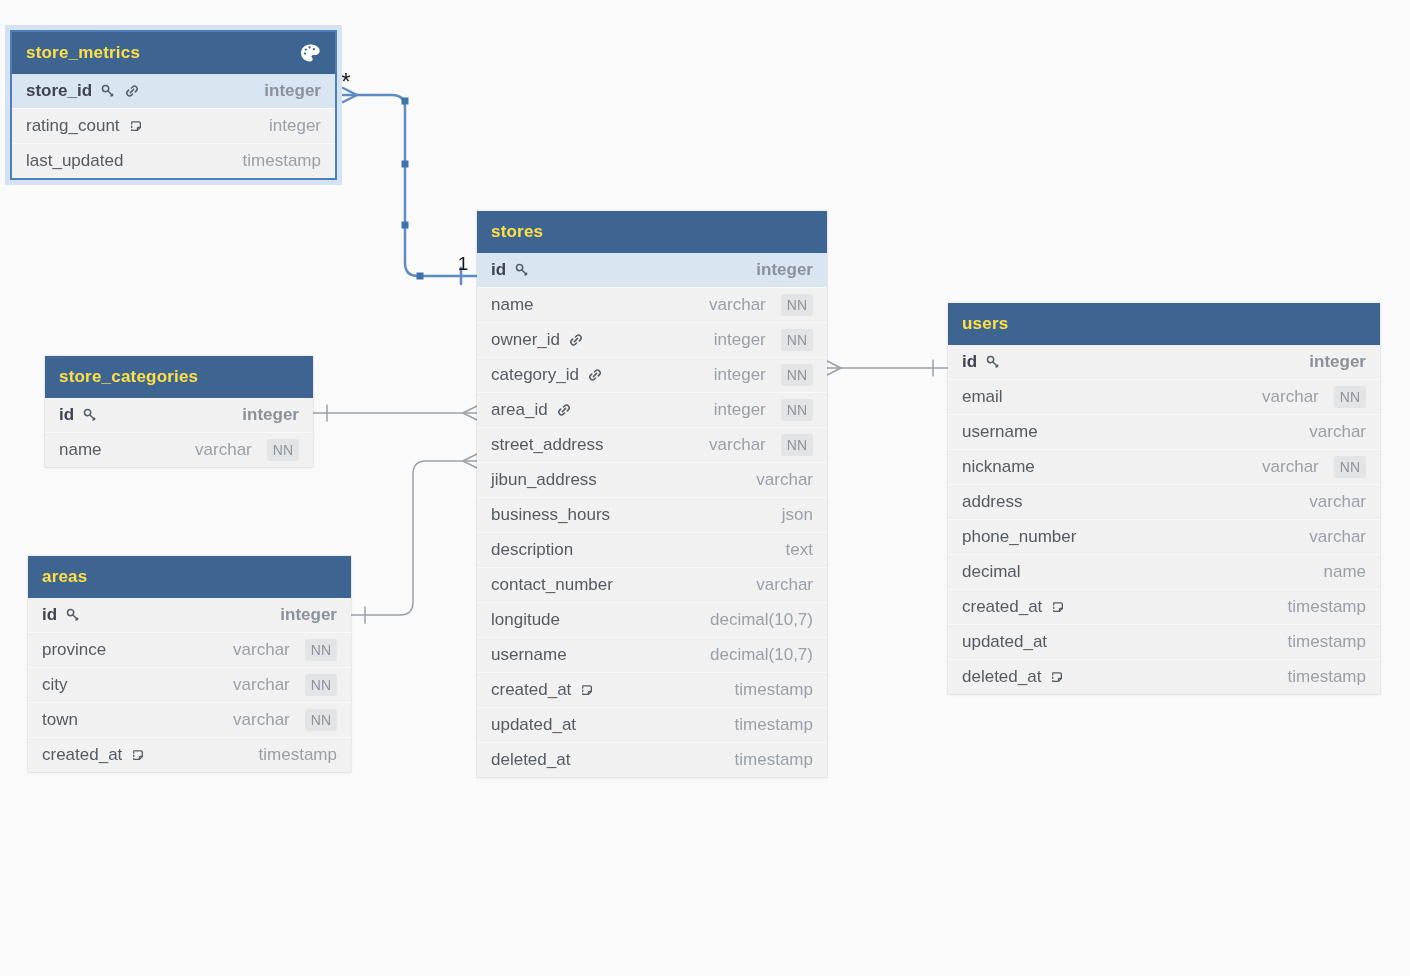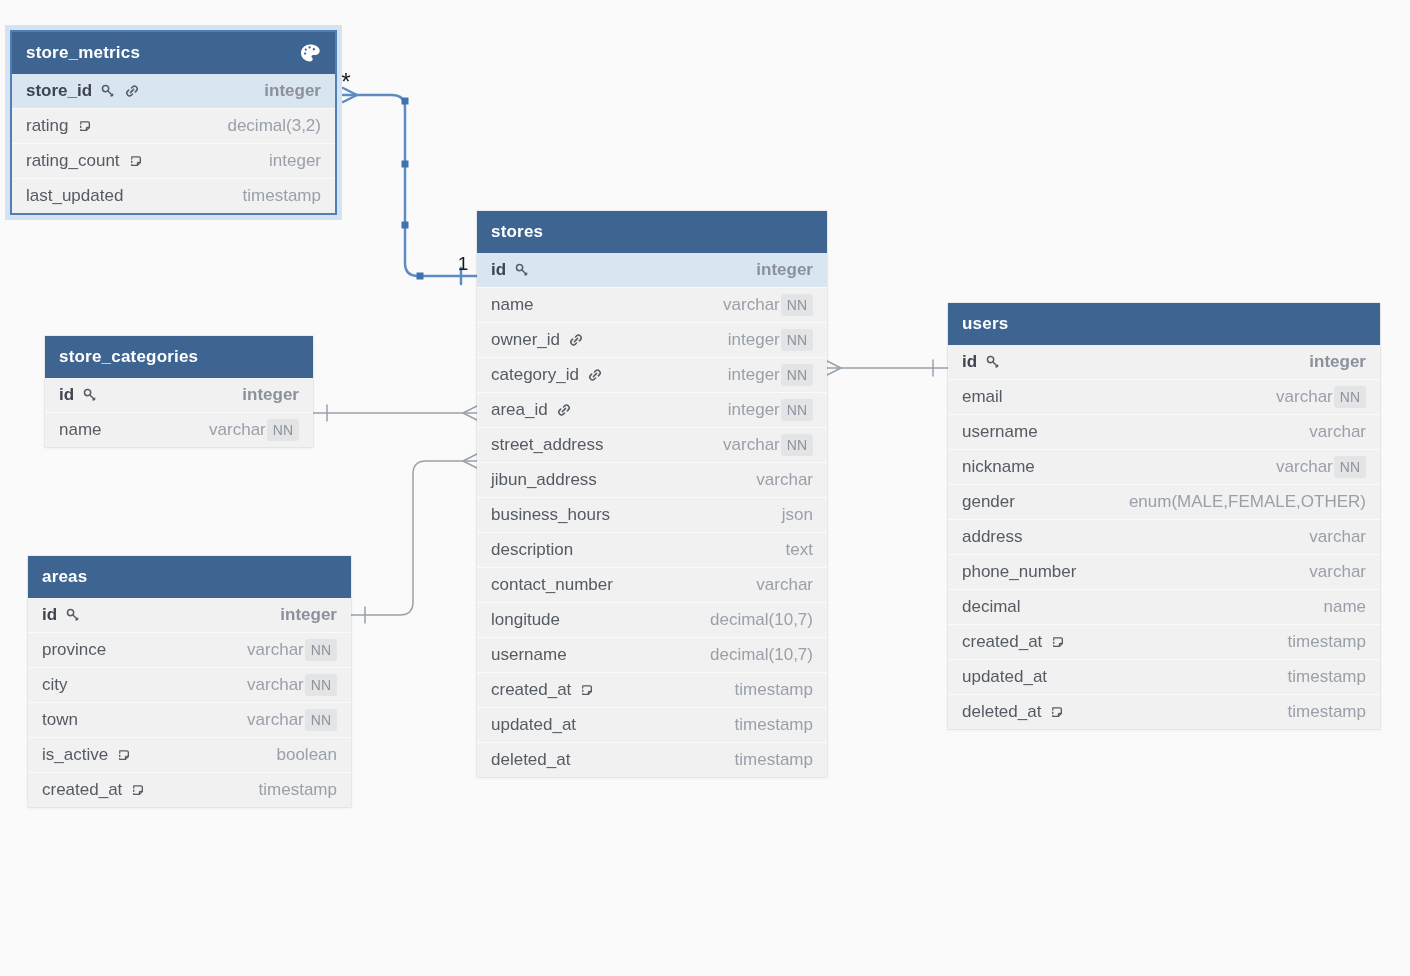--- a/index.html
+++ b/index.html
@@ -11,40 +11,40 @@
   svg.edges{position:absolute;left:0;top:0;z-index:1;}
   .table{
     position:absolute;z-index:2;box-sizing:border-box;
     box-shadow:0 0 0 1px rgba(40,50,70,.06),0 1px 3px rgba(40,50,70,.08);
   }
   .table.selected{
     border:2px solid var(--sel-border);
     box-shadow:0 0 0 5px var(--sel-halo);
   }
   .thead{
-    height:42px;background:var(--header);color:#ffffff;
+    height:42px;background:var(--header);color:#fde047;
     display:flex;align-items:center;padding:0 14px;
     font-weight:700;font-size:17px;letter-spacing:.2px;
   }
   .thead .sp{flex:1;}
   .row{
     height:34px;background:var(--rowbg);
     display:flex;align-items:center;padding:0 14px;
     font-size:17px;color:var(--nametext);
   }
   .row + .row{border-top:1px solid #fafafa;}
   .row.hl{background:var(--rowhl);}
   .cname{white-space:nowrap;}
   .icn{display:inline-flex;align-items:center;margin-left:8px;color:#565c65;}
   .icn svg{display:block;}
   .ctype{margin-left:auto;color:var(--typetext);white-space:nowrap;padding-left:12px;}
   .row.pk .cname{font-weight:700;color:var(--pktext);}
   .row.pk .ctype{font-weight:700;color:#8b919b;}
   .nn{
-    margin-left:1px;background:var(--nnbg);color:var(--nntext);
+    margin-left:15px;background:var(--nnbg);color:var(--nntext);
     font-size:14px;line-height:1;padding:4px 6px;border-radius:3px;font-weight:400;
   }
 </style>
 </head>
 <body>
 
 <div class="canvas" style="--canvas: #fafafa; --header: #3e6591; --rowbg: #f1f1f2; --rowhl: #d9e6f2; --nametext: #555b63; --pktext: #3f4550; --typetext: #9aa0a9; --nnbg: #e3e4e6; --nntext: #8d939c; --sel-border: #4d80b8; --sel-halo: #d5e2f1;">
   <svg class="edges" width="1410" height="976">
       <g fill="none" stroke="#5d8cc2" stroke-width="2.5" stroke-linecap="round">
         <path d="M 343 95 L 392 95 Q 405 95 405 108 L 405 263 Q 405 276 418 276 L 477 276"></path>
@@ -99,31 +99,20 @@
           <span class="icn">
             <svg width="16" height="16" viewBox="0 0 18 18" fill="none" stroke="currentColor" stroke-width="1.7" stroke-linecap="round" stroke-linejoin="round">
               <path d="M7.2 10.8l3.6-3.6"></path>
               <path d="M8.4 5.7l1.4-1.4a3.05 3.05 0 014.3 4.3l-1.4 1.4"></path>
               <path d="M9.6 12.3l-1.4 1.4a3.05 3.05 0 01-4.3-4.3l1.4-1.4"></path>
             </svg>
           </span>
           <span class="ctype">integer</span>
         </div>
         <div class="row">
-          <span class="cname">rating</span>
-          <span class="icn">
-            <svg width="16" height="16" viewBox="0 0 18 18" fill="none" stroke="currentColor" stroke-width="1.5" stroke-linecap="round" stroke-linejoin="round">
-              <path d="M4.2 4.4h8.1a1.6 1.6 0 011.6 1.6v4.6l-3.3 3.3H4.2"></path>
-              <path d="M10.6 13.9v-2.3a1 1 0 011-1h2.3"></path>
-              <path d="M4.2 5.4v7.7" stroke-dasharray="1.4 2.4"></path>
-            </svg>
-          </span>
-          <span class="ctype">decimal(3,2)</span>
-        </div>
-        <div class="row">
           <span class="cname">rating_count</span>
           <span class="icn">
             <svg width="16" height="16" viewBox="0 0 18 18" fill="none" stroke="currentColor" stroke-width="1.5" stroke-linecap="round" stroke-linejoin="round">
               <path d="M4.2 4.4h8.1a1.6 1.6 0 011.6 1.6v4.6l-3.3 3.3H4.2"></path>
               <path d="M10.6 13.9v-2.3a1 1 0 011-1h2.3"></path>
               <path d="M4.2 5.4v7.7" stroke-dasharray="1.4 2.4"></path>
             </svg>
           </span>
           <span class="ctype">integer</span>
         </div>
@@ -229,21 +218,21 @@
         </div>
         <div class="row">
           <span class="cname">updated_at</span>
           <span class="ctype">timestamp</span>
         </div>
         <div class="row">
           <span class="cname">deleted_at</span>
           <span class="ctype">timestamp</span>
         </div>
       </div>
-      <div class="table" style="left: 45px; top: 336px; width: 268px;">
+      <div class="table" style="left: 45px; top: 356px; width: 268px;">
         <div class="thead">
           <span>store_categories</span>
         </div>
         <div class="row pk">
           <span class="cname">id</span>
           <span class="icn">
             <svg width="16" height="16" viewBox="0 0 18 18" fill="none" stroke="currentColor" stroke-width="1.7" stroke-linecap="round" stroke-linejoin="round">
               <circle cx="6.3" cy="6.3" r="3.5"></circle>
               <path d="M8.9 8.9l5.2 5.2M12.5 14.5l1.8-1.8"></path>
             </svg>
@@ -279,31 +268,20 @@
           <span class="cname">city</span>
           <span class="ctype">varchar</span>
           <span class="nn">NN</span>
         </div>
         <div class="row">
           <span class="cname">town</span>
           <span class="ctype">varchar</span>
           <span class="nn">NN</span>
         </div>
         <div class="row">
-          <span class="cname">is_active</span>
-          <span class="icn">
-            <svg width="16" height="16" viewBox="0 0 18 18" fill="none" stroke="currentColor" stroke-width="1.5" stroke-linecap="round" stroke-linejoin="round">
-              <path d="M4.2 4.4h8.1a1.6 1.6 0 011.6 1.6v4.6l-3.3 3.3H4.2"></path>
-              <path d="M10.6 13.9v-2.3a1 1 0 011-1h2.3"></path>
-              <path d="M4.2 5.4v7.7" stroke-dasharray="1.4 2.4"></path>
-            </svg>
-          </span>
-          <span class="ctype">boolean</span>
-        </div>
-        <div class="row">
           <span class="cname">created_at</span>
           <span class="icn">
             <svg width="16" height="16" viewBox="0 0 18 18" fill="none" stroke="currentColor" stroke-width="1.5" stroke-linecap="round" stroke-linejoin="round">
               <path d="M4.2 4.4h8.1a1.6 1.6 0 011.6 1.6v4.6l-3.3 3.3H4.2"></path>
               <path d="M10.6 13.9v-2.3a1 1 0 011-1h2.3"></path>
               <path d="M4.2 5.4v7.7" stroke-dasharray="1.4 2.4"></path>
             </svg>
           </span>
           <span class="ctype">timestamp</span>
         </div>
@@ -328,24 +306,20 @@
           <span class="nn">NN</span>
         </div>
         <div class="row">
           <span class="cname">username</span>
           <span class="ctype">varchar</span>
         </div>
         <div class="row">
           <span class="cname">nickname</span>
           <span class="ctype">varchar</span>
           <span class="nn">NN</span>
-        </div>
-        <div class="row">
-          <span class="cname">gender</span>
-          <span class="ctype">enum(MALE,FEMALE,OTHER)</span>
         </div>
         <div class="row">
           <span class="cname">address</span>
           <span class="ctype">varchar</span>
         </div>
         <div class="row">
           <span class="cname">phone_number</span>
           <span class="ctype">varchar</span>
         </div>
         <div class="row">

